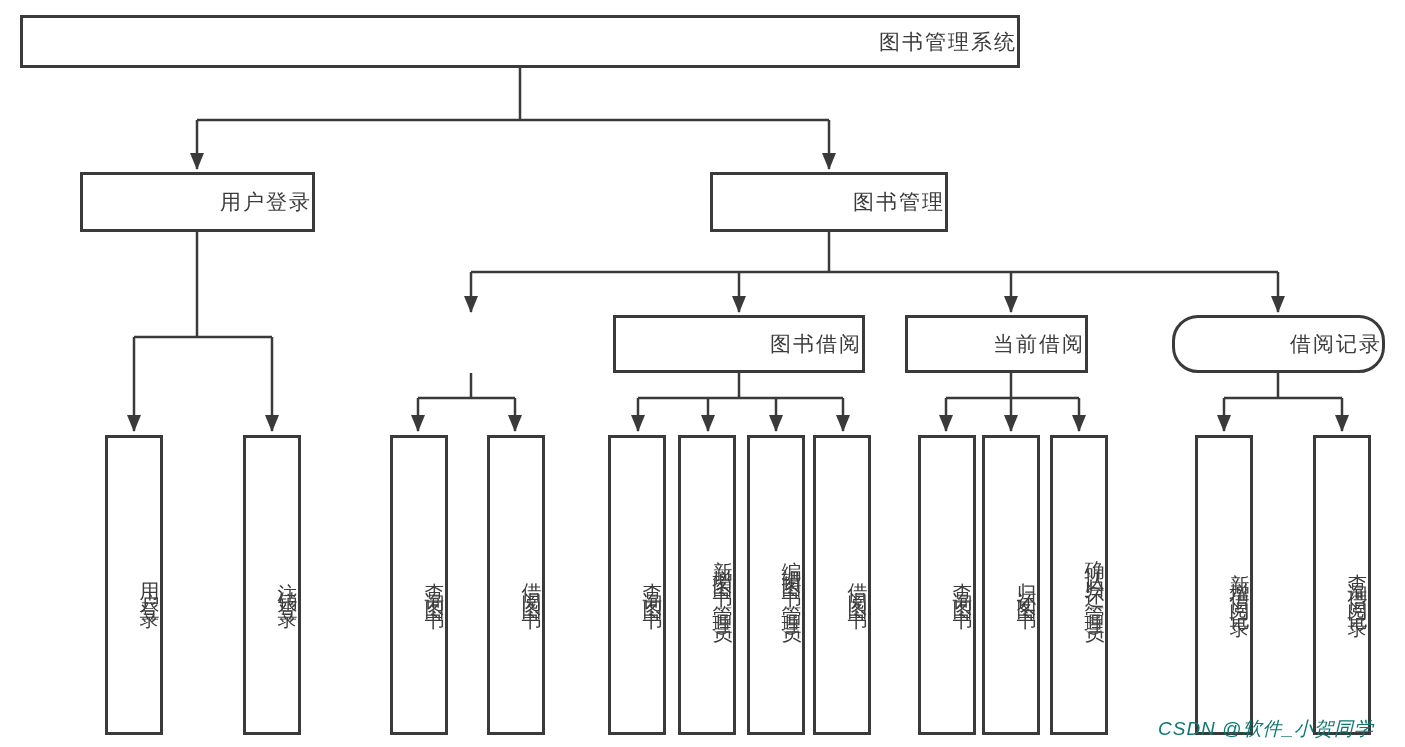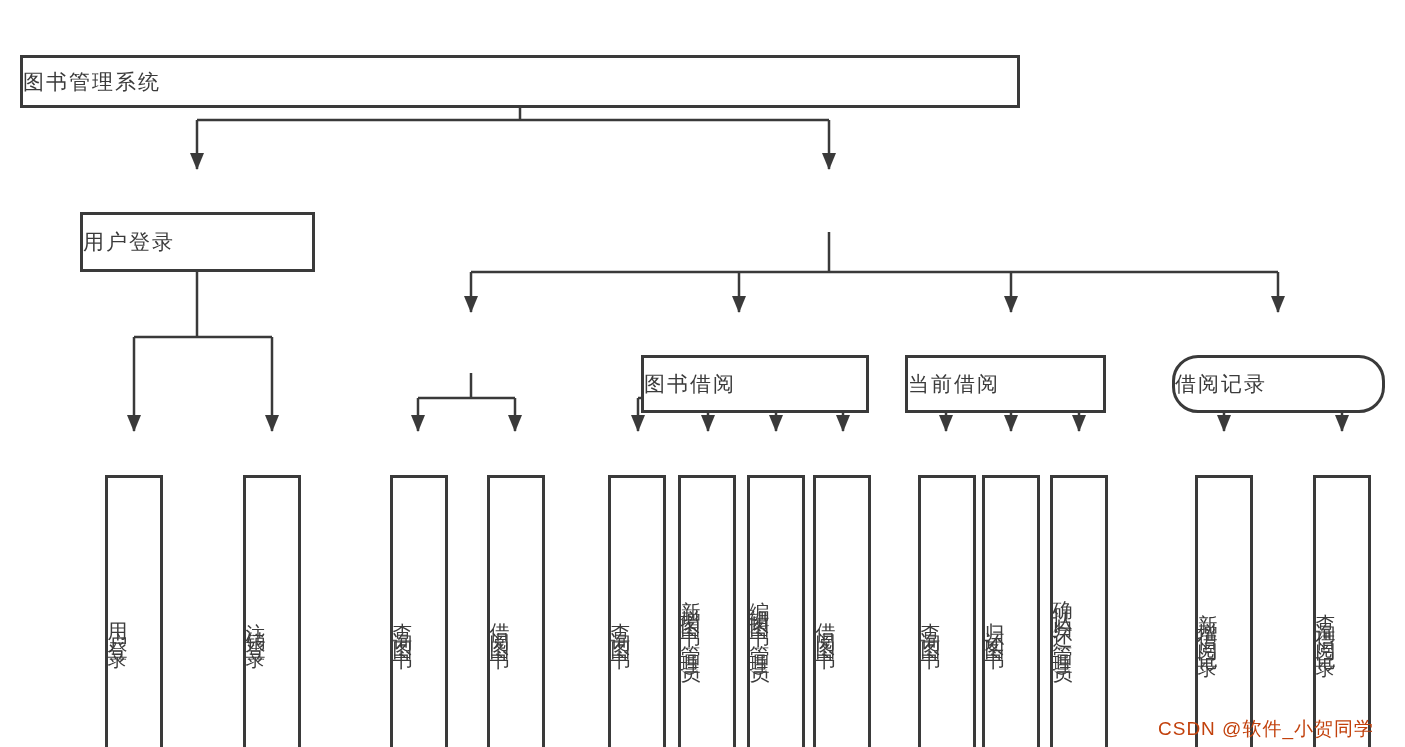--- a/index.html
+++ b/index.html
@@ -9,45 +9,45 @@
     background:#ffffff;
     font-family:"Liberation Sans","DejaVu Sans",sans-serif;
     overflow:hidden;
   }
   .wires{position:absolute;left:0;top:0;width:1405px;height:747px;}
   .node{
     position:absolute;
     box-sizing:border-box;
     background:#ffffff;
     border:3px solid #3a3a3a;
-    display:flex;align-items:center;justify-content:flex-start;
+    display:flex;align-items:center;justify-content:flex-end;
     color:#3b3b3b;
-    margin-top:40px;
   }
   .hnode{font-size:21px;letter-spacing:2px;}
   .root{left:20px;top:15px;width:1000px;height:53px;}
   .lvl2{top:172px;height:60px;}
   .lvl3{top:315px;height:58px;}
   .leaf{top:435px;height:300px;width:58px;}
   .vtext{
     writing-mode:vertical-rl;
     text-orientation:mixed;
     font-size:20px;
     letter-spacing:9px;
     line-height:1;
     color:#3b3b3b;
   }
   .watermark{
     position:absolute;
     left:1158px;top:716px;
     width:247px;
     font-size:19px;
-    color:#c2410c;
+    color:#0f766e;
     letter-spacing:1px;
     white-space:nowrap;
+    font-style:italic;
   }
 </style>
 </head>
 <body>
 
 <div class="canvas">
 
   <svg class="wires" viewBox="0 0 1405 747" xmlns="http://www.w3.org/2000/svg">
     <defs>
       <marker id="arrow" viewBox="0 0 17 14" refX="16" refY="7" markerUnits="userSpaceOnUse" markerWidth="17" markerHeight="14" orient="auto">
@@ -98,25 +98,28 @@
     </g>
   </svg>
 
   <div class="node hnode root">
     <span>图书管理系统</span>
   </div>
 
   <div class="node hnode lvl2" style="left:80px;width:235px;">
     <span>用户登录</span>
   </div>
+  <div class="node hnode lvl2" style="left:710px;width:238px;">
+    <span>图书管理</span>
+  </div>
 
-  <div class="node hnode lvl3" style="left:641px;width:228px;">
+  <div class="node hnode lvl3" style="left:613px;width:252px;">
     <span>图书借阅</span>
   </div>
-  <div class="node hnode lvl3" style="left:905px;width:201px;">
+  <div class="node hnode lvl3" style="left:905px;width:183px;">
     <span>当前借阅</span>
   </div>
   <div class="node hnode lvl3" style="left:1172px;width:213px;border-radius:26px;">
     <span>借阅记录</span>
   </div>
 
   <div class="node leaf" style="left:105px;">
     <span class="vtext">用户登录</span>
   </div>
   <div class="node leaf" style="left:243px;">

